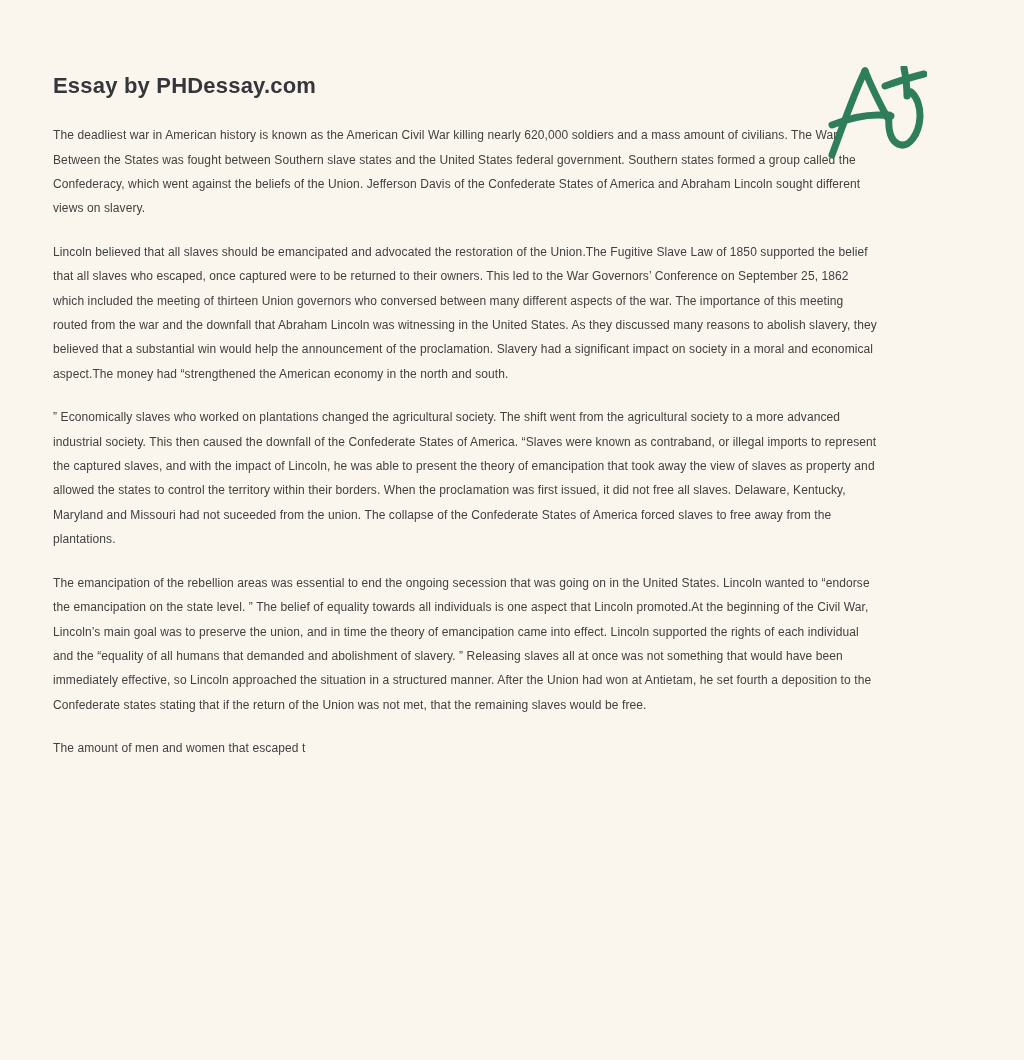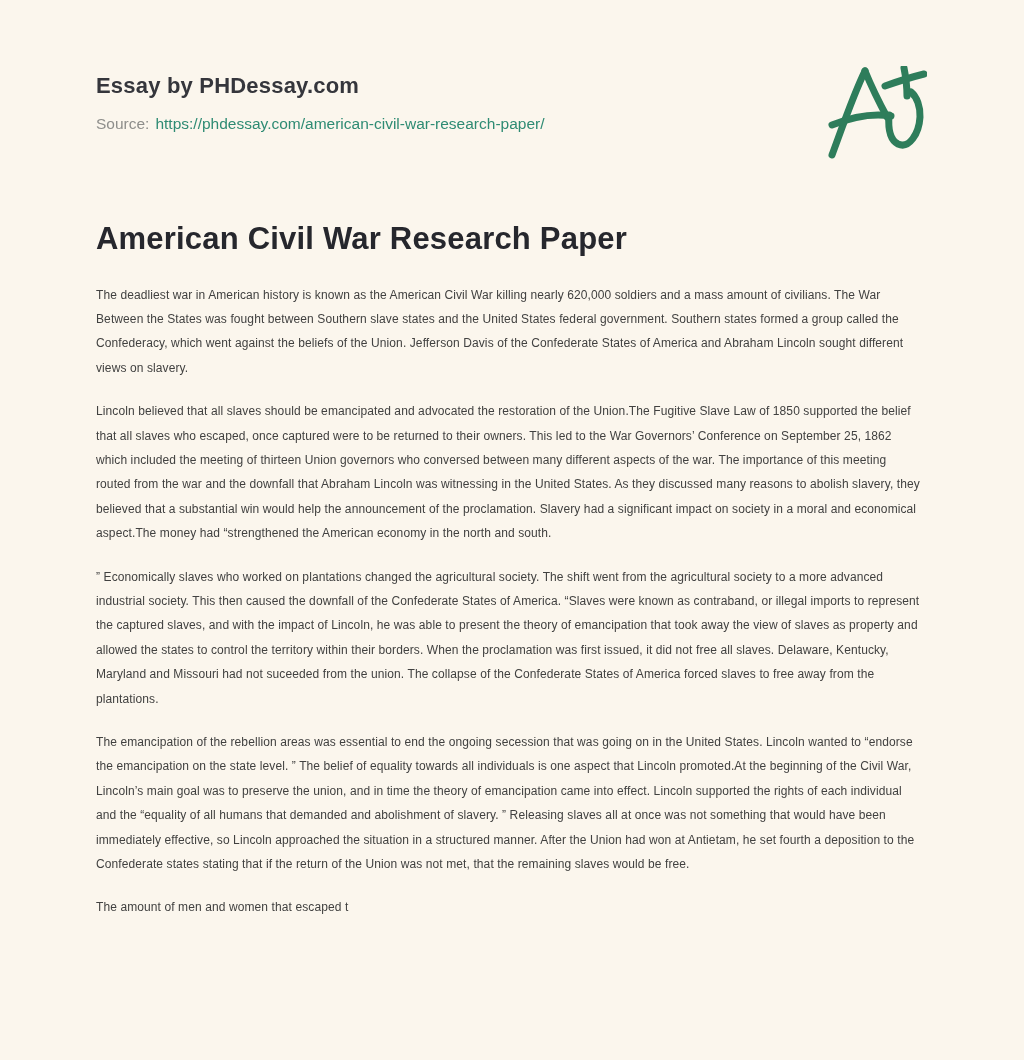--- a/index.html
+++ b/index.html
@@ -10,21 +10,21 @@
   }
   body {
     background: #FBF6ED;
     font-family: "Liberation Sans", "DejaVu Sans", sans-serif;
     color: #414140;
   }
   .page {
     position: relative;
     width: 1024px;
     height: 1060px;
-    padding: 74px 100px 0 96px;
+    padding: 74px 100px 0 53px;
   }
   .byline {
     font-size: 22px;
     font-weight: 700;
     letter-spacing: 0.2px;
     color: #35363C;
     line-height: 1.1;
   }
   .source-line {
     margin-top: 16px;
@@ -68,44 +68,40 @@
     letter-spacing: 0.1px;
   }
 </style>
 </head>
 <body>
 
 <div class="page">
 
   <div class="header">
     <div class="byline">Essay by PHDessay.com</div>
-    <div class="source-line">
-      <span class="source-label">Source:</span><span class="source-link">https://phdessay.com/american-civil-war-research-paper/</span>
-    </div>
     <div class="logo">
       <span>
         <svg viewBox="0 0 100 94" fill="none" xmlns="http://www.w3.org/2000/svg">
 
           <path d="M5,89 C15,62 27,27 38,5" stroke="#2E7D5B" stroke-width="7" stroke-linecap="round" fill="none"></path>
 
           <path d="M38,5 C45,22 53,38 60,51" stroke="#2E7D5B" stroke-width="7" stroke-linecap="round" fill="none"></path>
 
           <path d="M5,59 C25,51 45,47 64,50" stroke="#2E7D5B" stroke-width="7" stroke-linecap="round" fill="none"></path>
 
           <path d="M62,49 C61,62 63,74 71,78 C82,83 92,68 93,51 C93.5,41 90,31 84,26" stroke="#2E7D5B" stroke-width="7" stroke-linecap="round" fill="none"></path>
 
           <path d="M77,2 C79,12 80,21 80,30" stroke="#2E7D5B" stroke-width="7" stroke-linecap="round" fill="none"></path>
 
           <path d="M58,20 C72,15 85,11 97,8" stroke="#2E7D5B" stroke-width="7" stroke-linecap="round" fill="none"></path>
         </svg>
       </span>
     </div>
   </div>
 
-  <h1 class="essay-title">American Civil War Research Paper</h1>
 
   <div class="essay-body">
     <p>The deadliest war in American history is known as the American Civil War killing nearly 620,000 soldiers and a mass amount of civilians. The War Between the States was fought between Southern slave states and the United States federal government. Southern states formed a group called the Confederacy, which went against the beliefs of the Union. Jefferson Davis of the Confederate States of America and Abraham Lincoln sought different views on slavery.</p>
     <p>Lincoln believed that all slaves should be emancipated and advocated the restoration of the Union.The Fugitive Slave Law of 1850 supported the belief that all slaves who escaped, once captured were to be returned to their owners. This led to the War Governors’ Conference on September 25, 1862 which included the meeting of thirteen Union governors who conversed between many different aspects of the war. The importance of this meeting routed from the war and the downfall that Abraham Lincoln was witnessing in the United States. As they discussed many reasons to abolish slavery, they believed that a substantial win would help the announcement of the proclamation. Slavery had a significant impact on society in a moral and economical aspect.The money had “strengthened the American economy in the north and south.</p>
     <p>” Economically slaves who worked on plantations changed the agricultural society. The shift went from the agricultural society to a more advanced industrial society. This then caused the downfall of the Confederate States of America. “Slaves were known as contraband, or illegal imports to represent the captured slaves, and with the impact of Lincoln, he was able to present the theory of emancipation that took away the view of slaves as property and allowed the states to control the territory within their borders. When the proclamation was first issued, it did not free all slaves. Delaware, Kentucky, Maryland and Missouri had not suceeded from the union. The collapse of the Confederate States of America forced slaves to free away from the plantations.</p>
     <p>The emancipation of the rebellion areas was essential to end the ongoing secession that was going on in the United States. Lincoln wanted to “endorse the emancipation on the state level. ” The belief of equality towards all individuals is one aspect that Lincoln promoted.At the beginning of the Civil War, Lincoln’s main goal was to preserve the union, and in time the theory of emancipation came into effect. Lincoln supported the rights of each individual and the “equality of all humans that demanded and abolishment of slavery. ” Releasing slaves all at once was not something that would have been immediately effective, so Lincoln approached the situation in a structured manner. After the Union had won at Antietam, he set fourth a deposition to the Confederate states stating that if the return of the Union was not met, that the remaining slaves would be free.</p>
     <p>The amount of men and women that escaped t</p>
   </div>
 
 </div>

